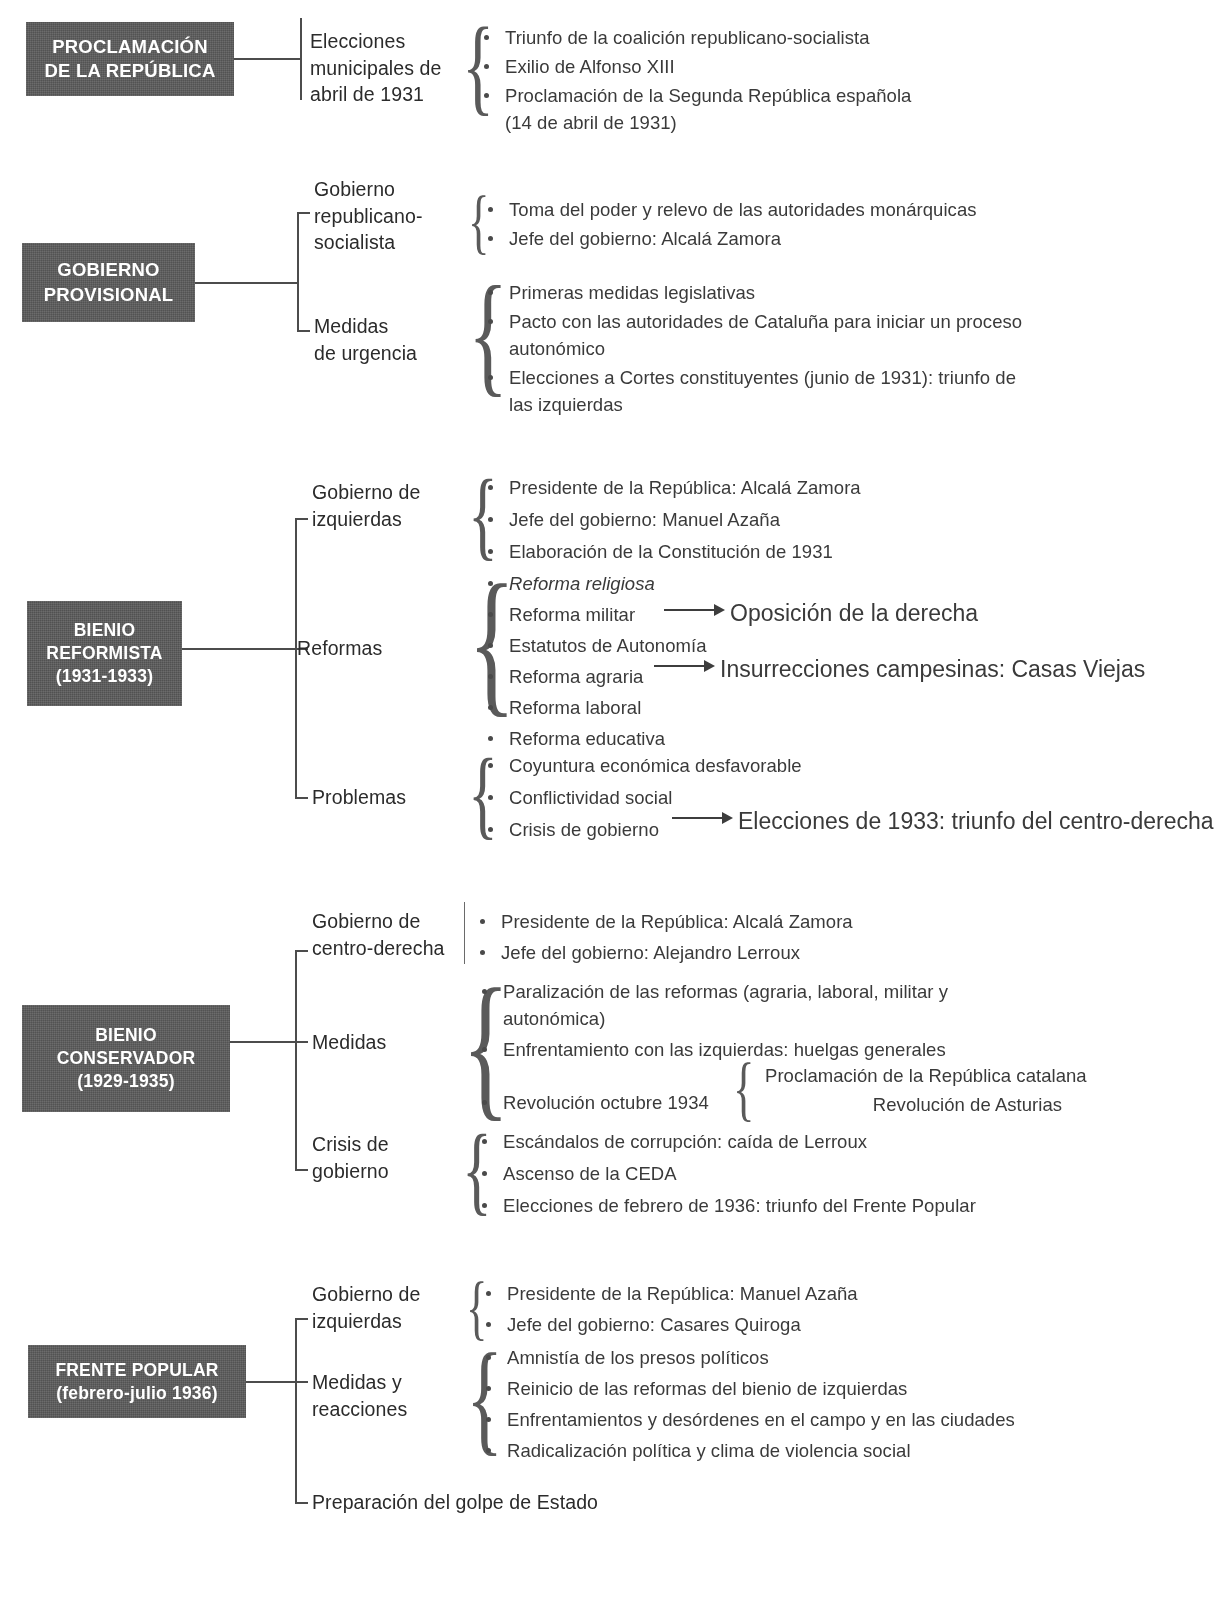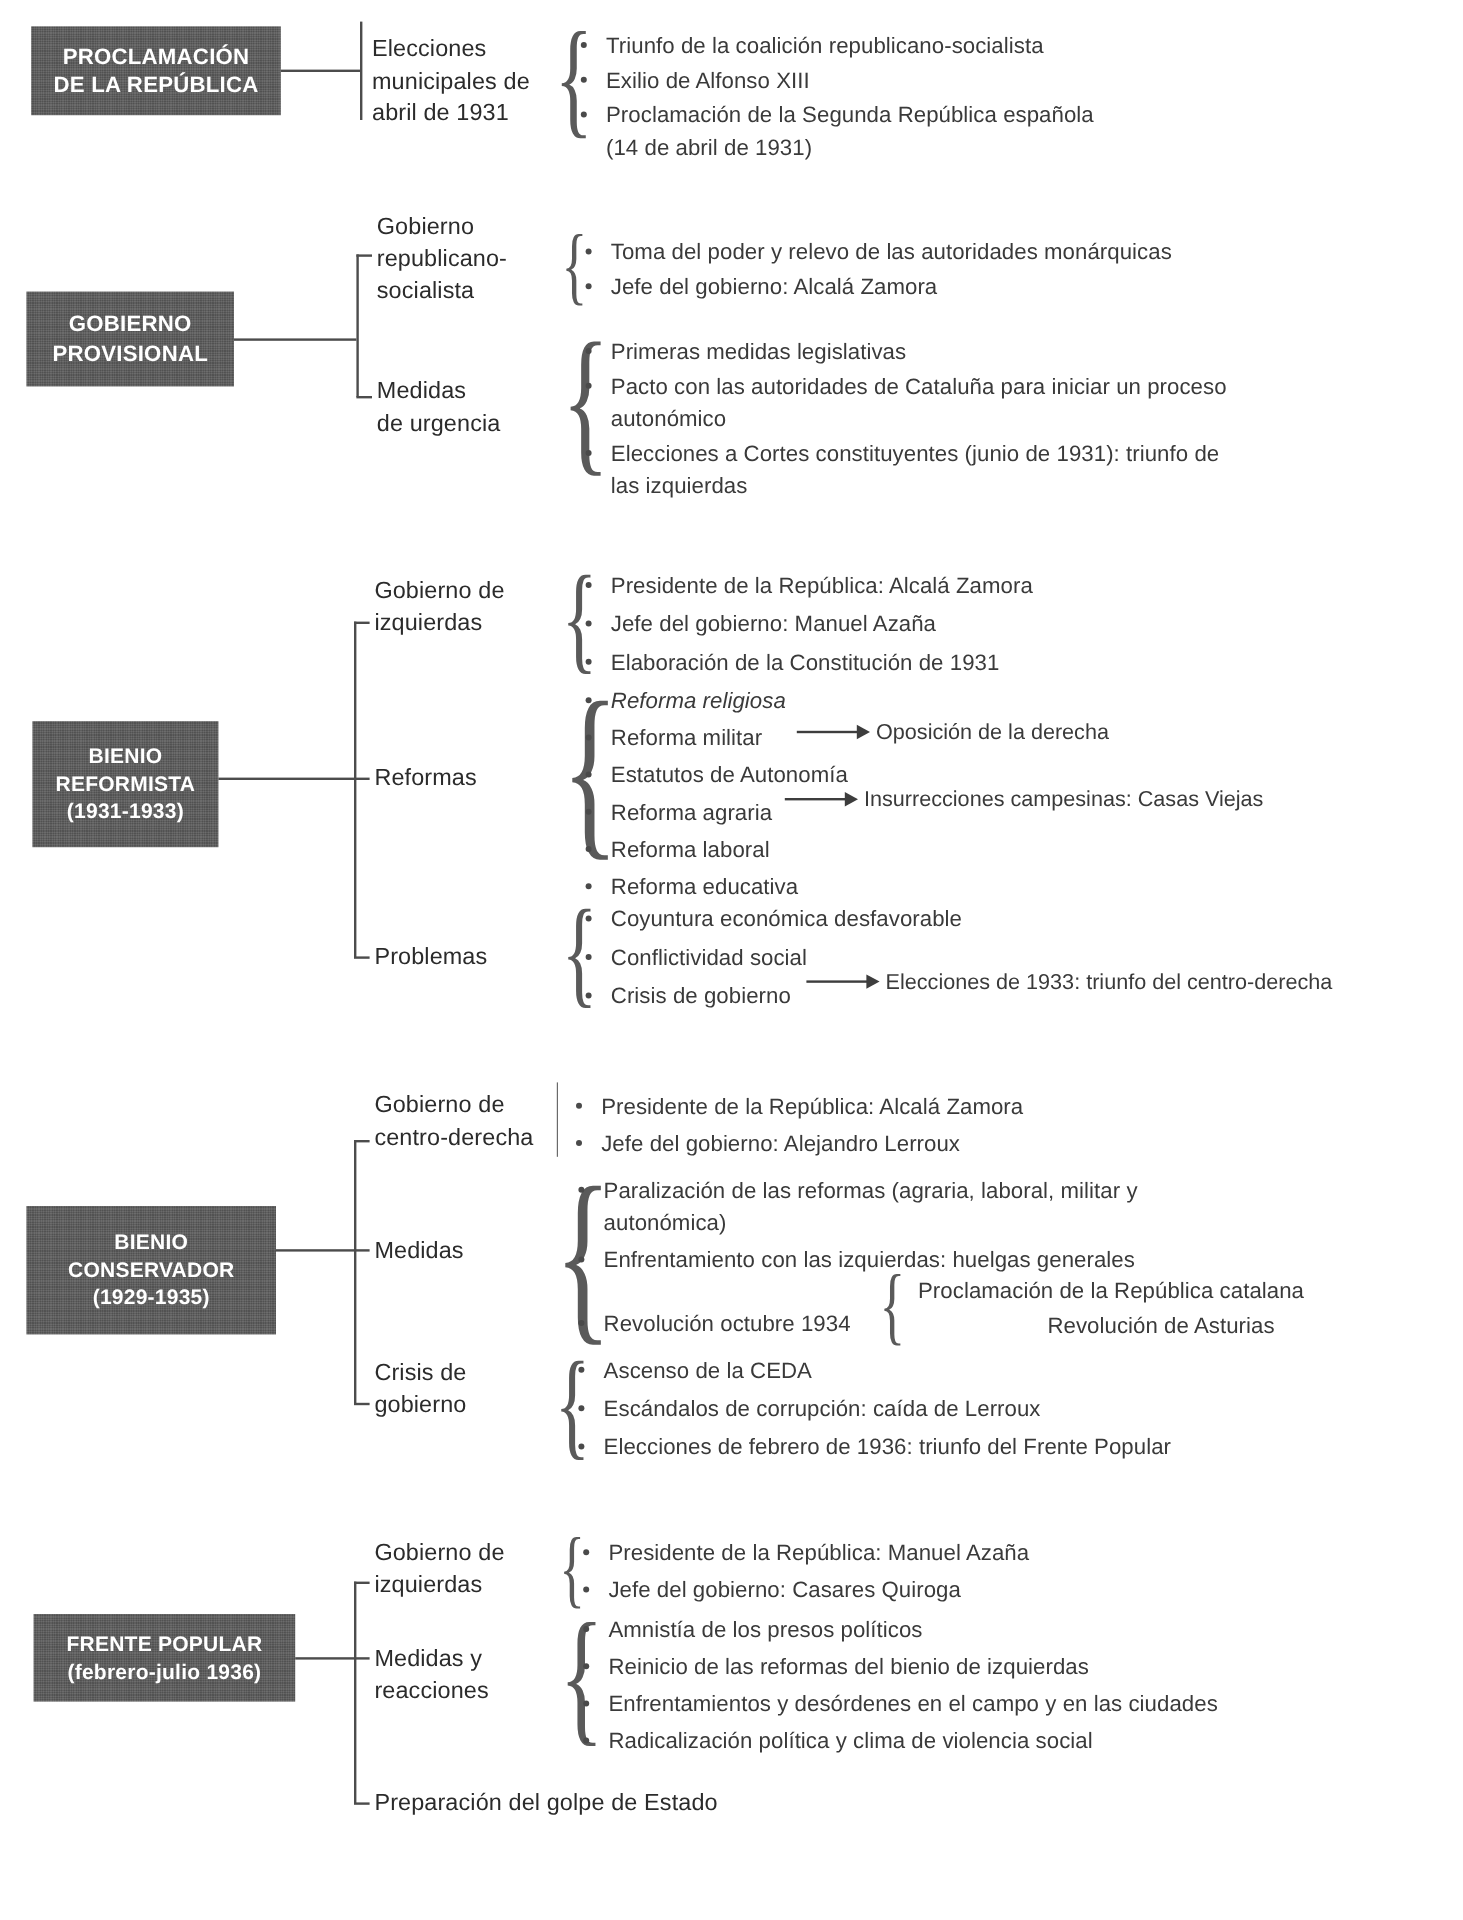--- a/index.html
+++ b/index.html
@@ -76,21 +76,21 @@
   }
 
   
   .arrow{position:absolute;height:12px;}
   .arrow .shaft{position:absolute;left:0;top:5px;height:1.6px;background:#3d3d3d;}
   .arrow .head{
     position:absolute;top:0px;width:0;height:0;
     border-top:6px solid transparent;border-bottom:6px solid transparent;
     border-left:11px solid #3d3d3d;
   }
-  .inlineTxt{position:absolute;font-size:18px;color:#3a3a3a;white-space:nowrap;}
+  .inlineTxt{position:absolute;font-size:23px;color:#3a3a3a;white-space:nowrap;}
 
   
   .stub{position:absolute;height:1.5px;width:13px;background:#4c4c4c;}
 </style>
 </head>
 <body>
 
 <div class="canvas">
 
   <div class="box" style="left:26px;top:22px;width:208px;height:74px;font-size:18.5px;">
@@ -146,21 +146,21 @@
     <span>(1931-1933)</span>
   </div>
   <div class="hline" style="left:182px;top:648px;width:113px;"></div>
   <div class="vline" style="left:295px;top:518px;height:280px;"></div>
   <div class="stub" style="left:295px;top:518px;"></div>
   <div class="stub" style="left:295px;top:648px;"></div>
   <div class="stub" style="left:295px;top:797px;"></div>
 
   <div class="mid" style="left:312px;top:479px;width:150px;">Gobierno de
 izquierdas</div>
-  <div class="mid" style="left:312px;top:635px;width:150px;">Reformas</div>
+  <div class="mid" style="left:297px;top:635px;width:150px;">Reformas</div>
   <div class="mid" style="left:312px;top:784px;width:150px;">Problemas</div>
 
   <div class="brace" style="left:468px;top:469px;font-size:100px;">{</div>
   <div class="bul" style="left:486px;top:474px;width:660px;">
     <div class="li" style="margin-bottom:5px;">Presidente de la República: Alcalá Zamora</div>
     <div class="li" style="margin-bottom:5px;">Jefe del gobierno: Manuel Azaña</div>
     <div class="li">Elaboración de la Constitución de 1931</div>
   </div>
 
   <div class="brace" style="left:468px;top:568px;font-size:160px;">{</div>
@@ -226,22 +226,22 @@
     <div class="li">Revolución octubre 1934</div>
   </div>
   <div class="brace" style="left:733px;top:1055px;font-size:72px;">{</div>
   <div class="bul" style="left:750px;top:1062px;width:420px;">
     <div class="li nodot dash" style="padding-left:15px;margin-bottom:2px;">Proclamación de la República catalana</div>
     <div class="li nodot dash" style="padding-left:15px;text-align:center;">Revolución de Asturias</div>
   </div>
 
   <div class="brace" style="left:462px;top:1124px;font-size:100px;">{</div>
   <div class="bul" style="left:480px;top:1128px;width:660px;">
+    <div class="li" style="margin-bottom:5px;">Escándalos de corrupción: caída de Lerroux</div>
     <div class="li" style="margin-bottom:5px;">Ascenso de la CEDA</div>
-    <div class="li" style="margin-bottom:5px;">Escándalos de corrupción: caída de Lerroux</div>
     <div class="li">Elecciones de febrero de 1936: triunfo del Frente Popular</div>
   </div>
 
   <div class="box" style="left:28px;top:1345px;width:218px;height:73px;font-size:17.5px;">
     <span>FRENTE POPULAR</span>
     <span>(febrero-julio 1936)</span>
   </div>
   <div class="hline" style="left:246px;top:1381px;width:49px;"></div>
   <div class="vline" style="left:295px;top:1318px;height:185px;"></div>
   <div class="stub" style="left:295px;top:1318px;"></div>

